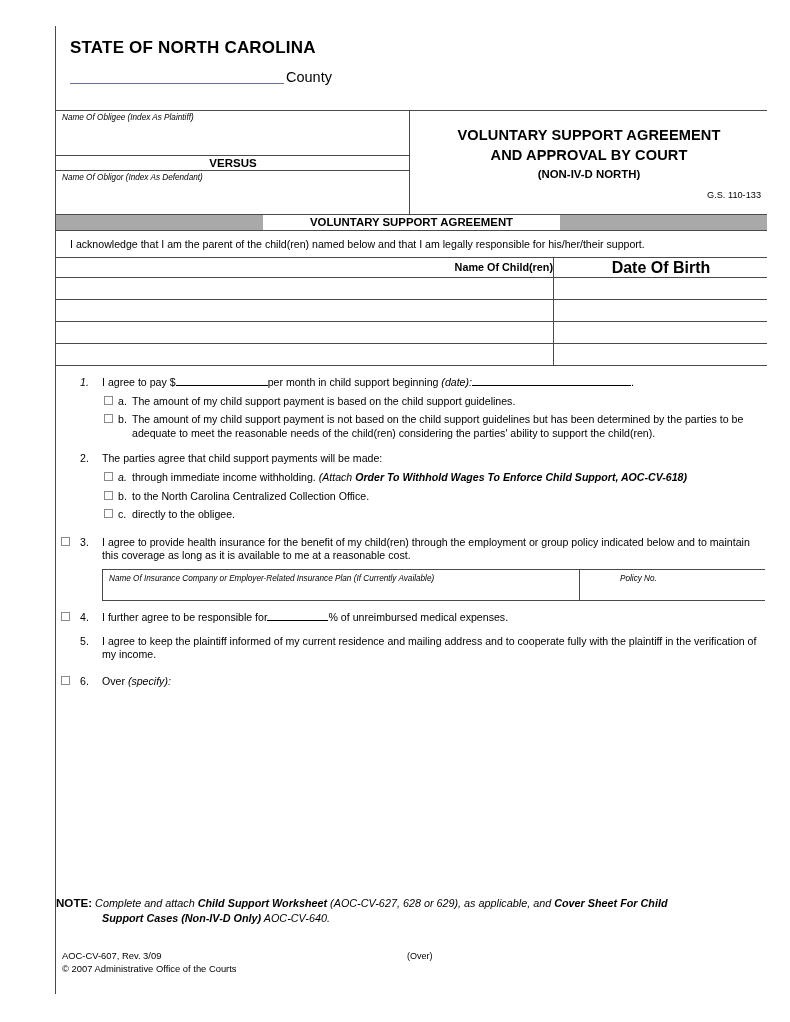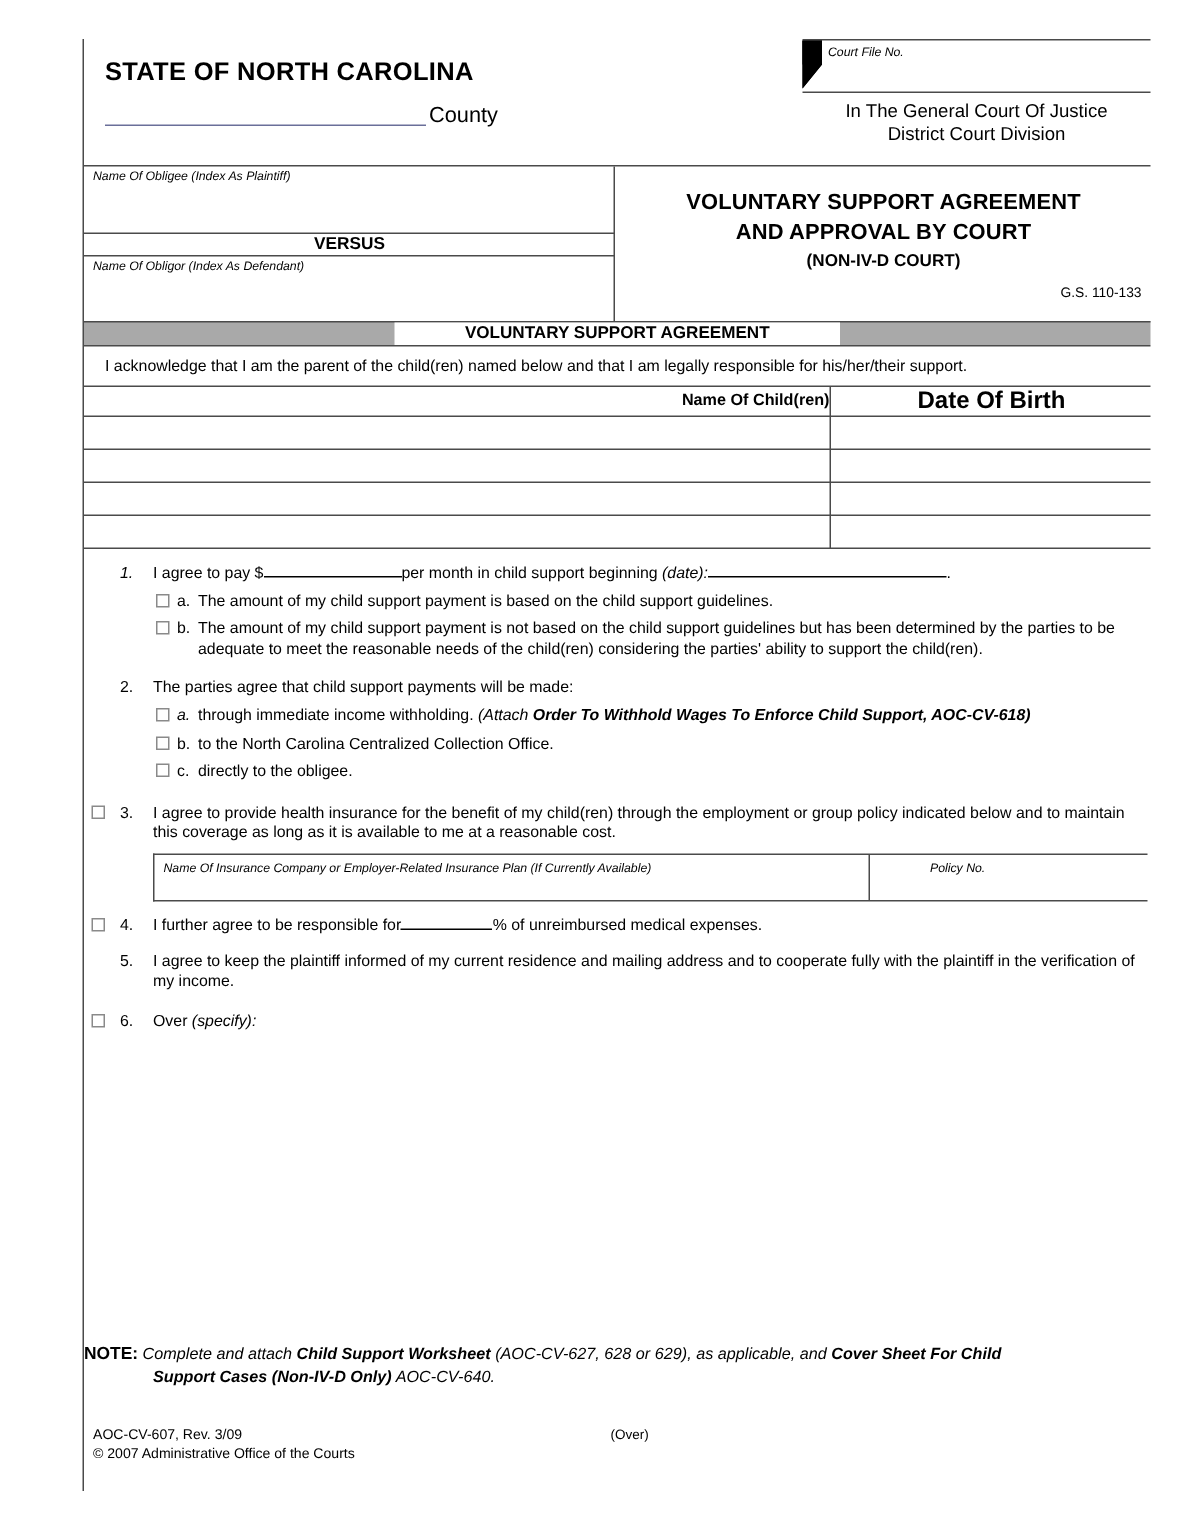--- a/index.html
+++ b/index.html
@@ -375,48 +375,38 @@
   <div class="frame">
 
     <div class="hdr">
       <div class="hdr-left">
         <div class="state-name">STATE OF NORTH CAROLINA</div>
         <div class="county-row">
           <span class="county-line"></span>
           <span class="county-word">County</span>
         </div>
       </div>
-      <div class="hdr-right">
-        <div class="cfn-box">
-          <span class="cfn-arrow"></span>
-          <span class="cfn-label">Court File No.</span>
-        </div>
-        <div class="court-name">
-          <div>In The General Court Of Justice</div>
-          <div>District Court Division</div>
-        </div>
-      </div>
     </div>
 
     <div class="mid">
       <div class="parties">
         <div class="p-obligee">
           <span class="fld-label">Name Of Obligee (Index As Plaintiff)</span>
         </div>
         <div class="p-versus">VERSUS</div>
         <div class="p-obligor">
           <span class="fld-label">Name Of Obligor (Index As Defendant)</span>
         </div>
       </div>
       <div class="titleblk">
         <div class="t-main">
           <div>VOLUNTARY SUPPORT AGREEMENT</div>
           <div>AND APPROVAL BY COURT</div>
         </div>
-        <div class="t-sub">(NON-IV-D COURT)</div>
+        <div class="t-sub">(NON-IV-D NORTH)</div>
         <div class="t-gs">G.S. 110-133</div>
       </div>
     </div>
 
     <div class="banner">
       <div class="banner-label">VOLUNTARY SUPPORT AGREEMENT</div>
     </div>
 
     <div class="ack">I acknowledge that I am the parent of the child(ren) named below and that I am legally responsible for his/her/their support.</div>
 

